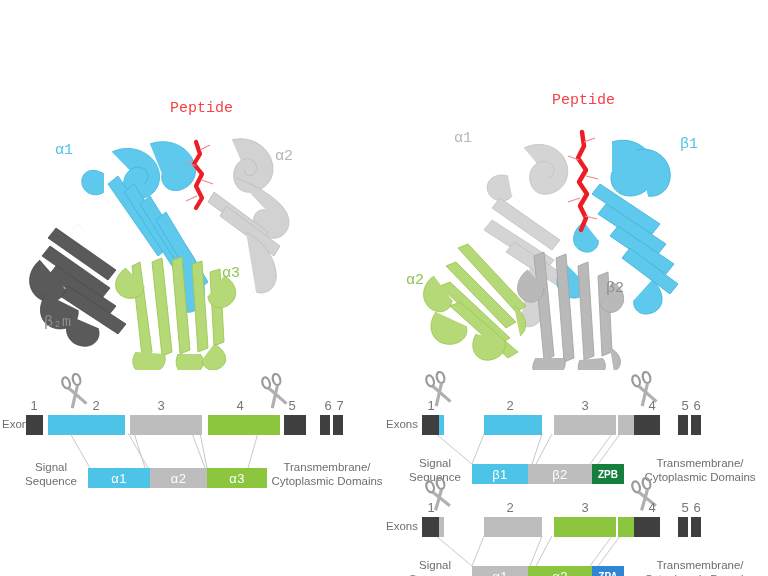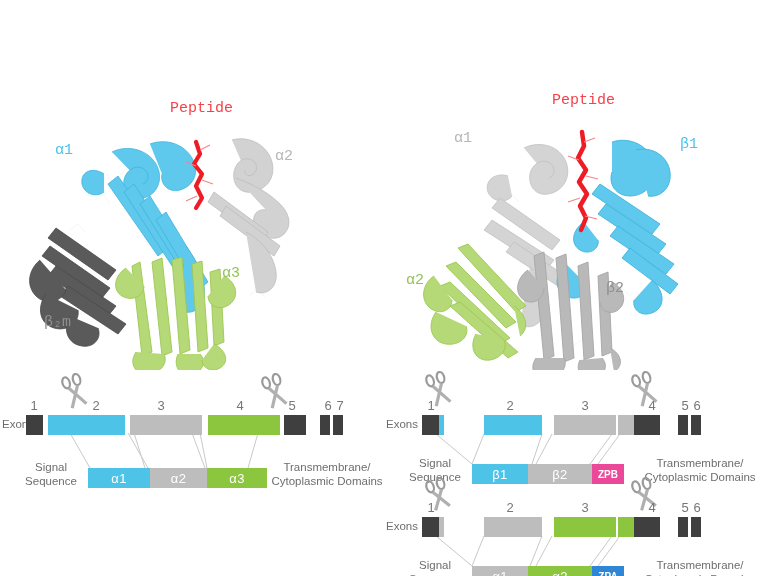--- a/index.html
+++ b/index.html
@@ -301,21 +301,21 @@
     <div class="exon-box" style="left:55px;top:37px;width:5px;height:20px;background:#4ec3e8;"></div>
     <div class="exon-box" style="left:100px;top:37px;width:58px;height:20px;background:#4ec3e8;"></div>
     <div class="exon-box" style="left:170px;top:37px;width:62px;height:20px;background:#bdbdbd;"></div>
     <div class="exon-box" style="left:234px;top:37px;width:16px;height:20px;background:#bdbdbd;"></div>
     <div class="exon-box" style="left:250px;top:37px;width:26px;height:20px;background:#3f3f3f;"></div>
     <div class="exon-box" style="left:294px;top:37px;width:10px;height:20px;background:#3f3f3f;"></div>
     <div class="exon-box" style="left:307px;top:37px;width:10px;height:20px;background:#3f3f3f;"></div>
 
     <div class="dom-box" style="left:88px;top:86px;width:56px;height:20px;background:#4ec3e8;">β1</div>
     <div class="dom-box" style="left:144px;top:86px;width:64px;height:20px;background:#bdbdbd;">β2</div>
-    <div class="zp" style="left:208px;top:86px;width:32px;height:20px;background:#ec4899;">ZPB</div>
+    <div class="zp" style="left:208px;top:86px;width:32px;height:20px;background:#15803d;">ZPB</div>
 
     <div class="side-note" style="left:18px;top:78px;width:66px;"><span>Signal</span><br><span>Sequence</span></div>
     <div class="side-note" style="left:250px;top:78px;width:132px;"><span>Transmembrane/</span><br><span>Cytoplasmic Domains</span></div>
   </div>
 
   <div class="genemap" style="left:0;top:484px;width:384px;height:96px;">
 
     <svg class="links" width="384" height="96">
       <g transform="translate(42,0) rotate(-18)" fill="none" stroke="#9a9a9a" stroke-width="2.2">
         <ellipse cx="3" cy="4" rx="3.6" ry="5.6"></ellipse>

